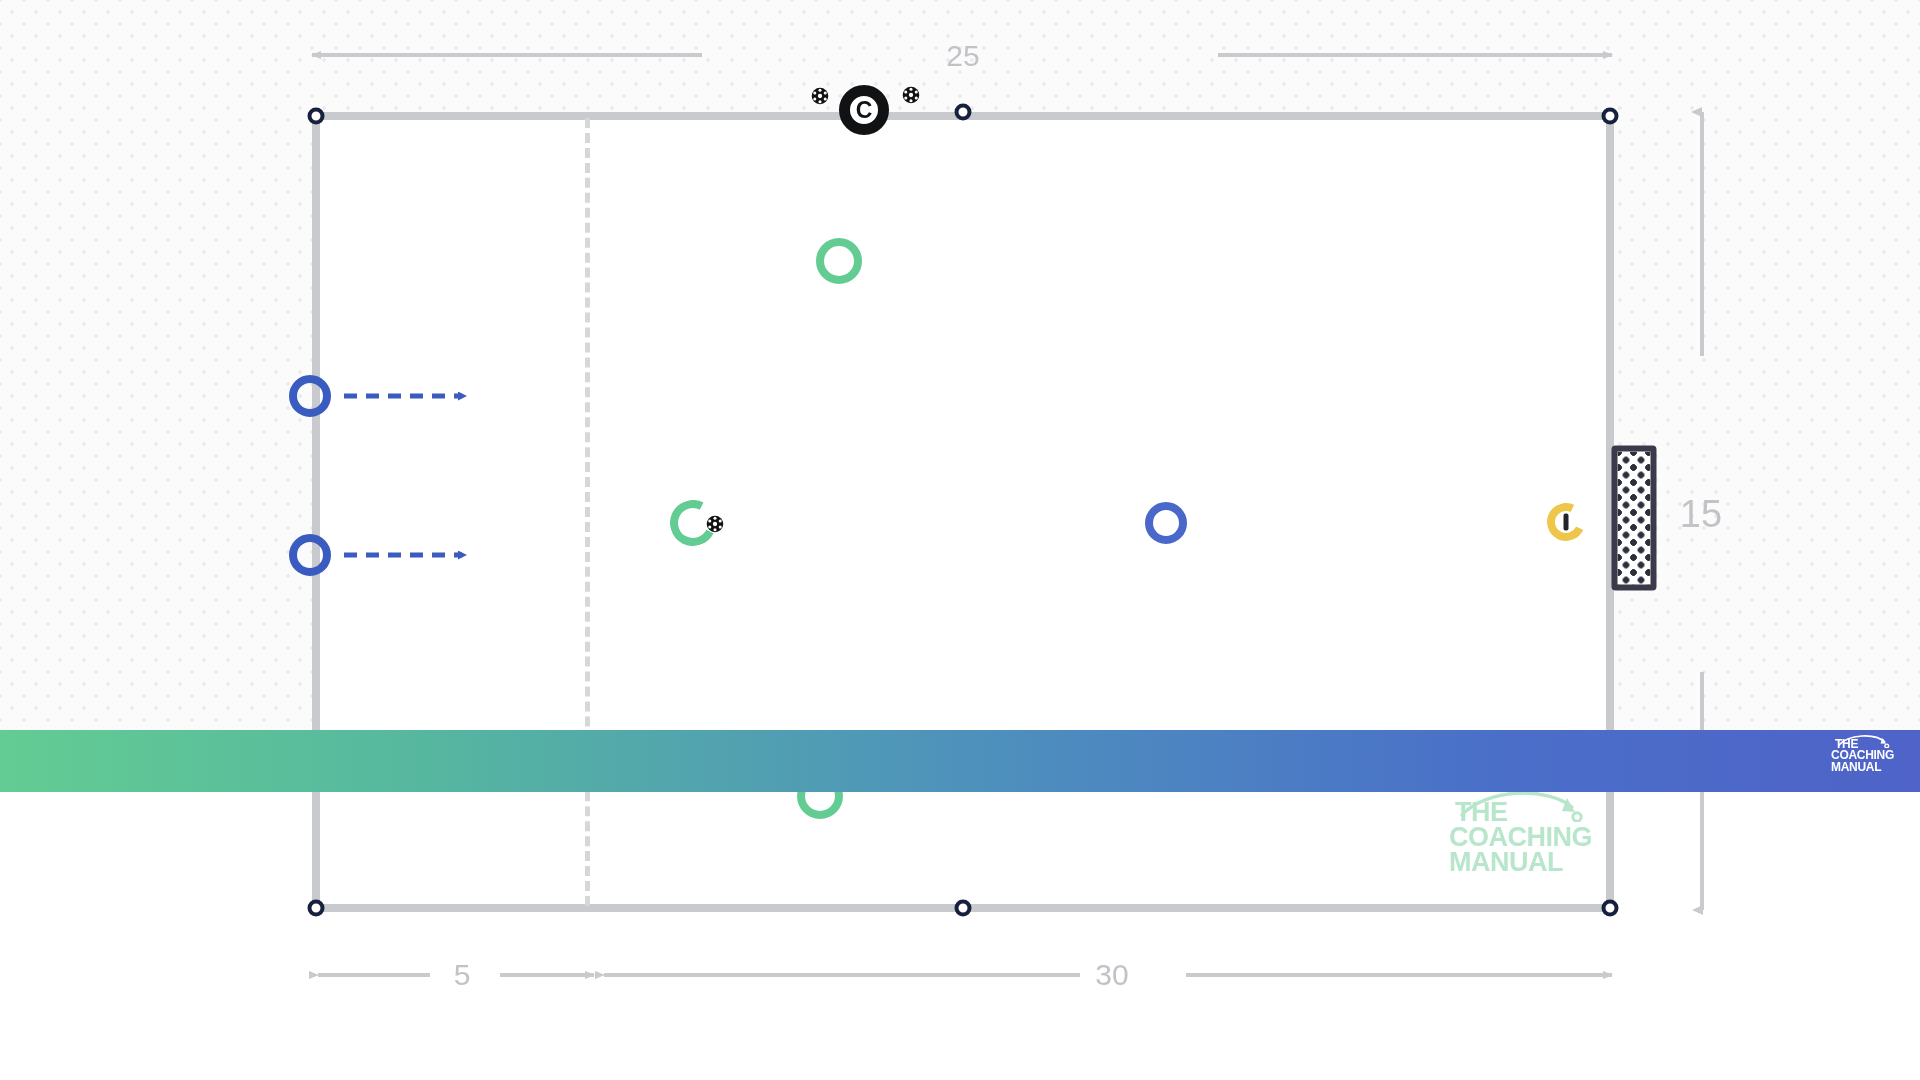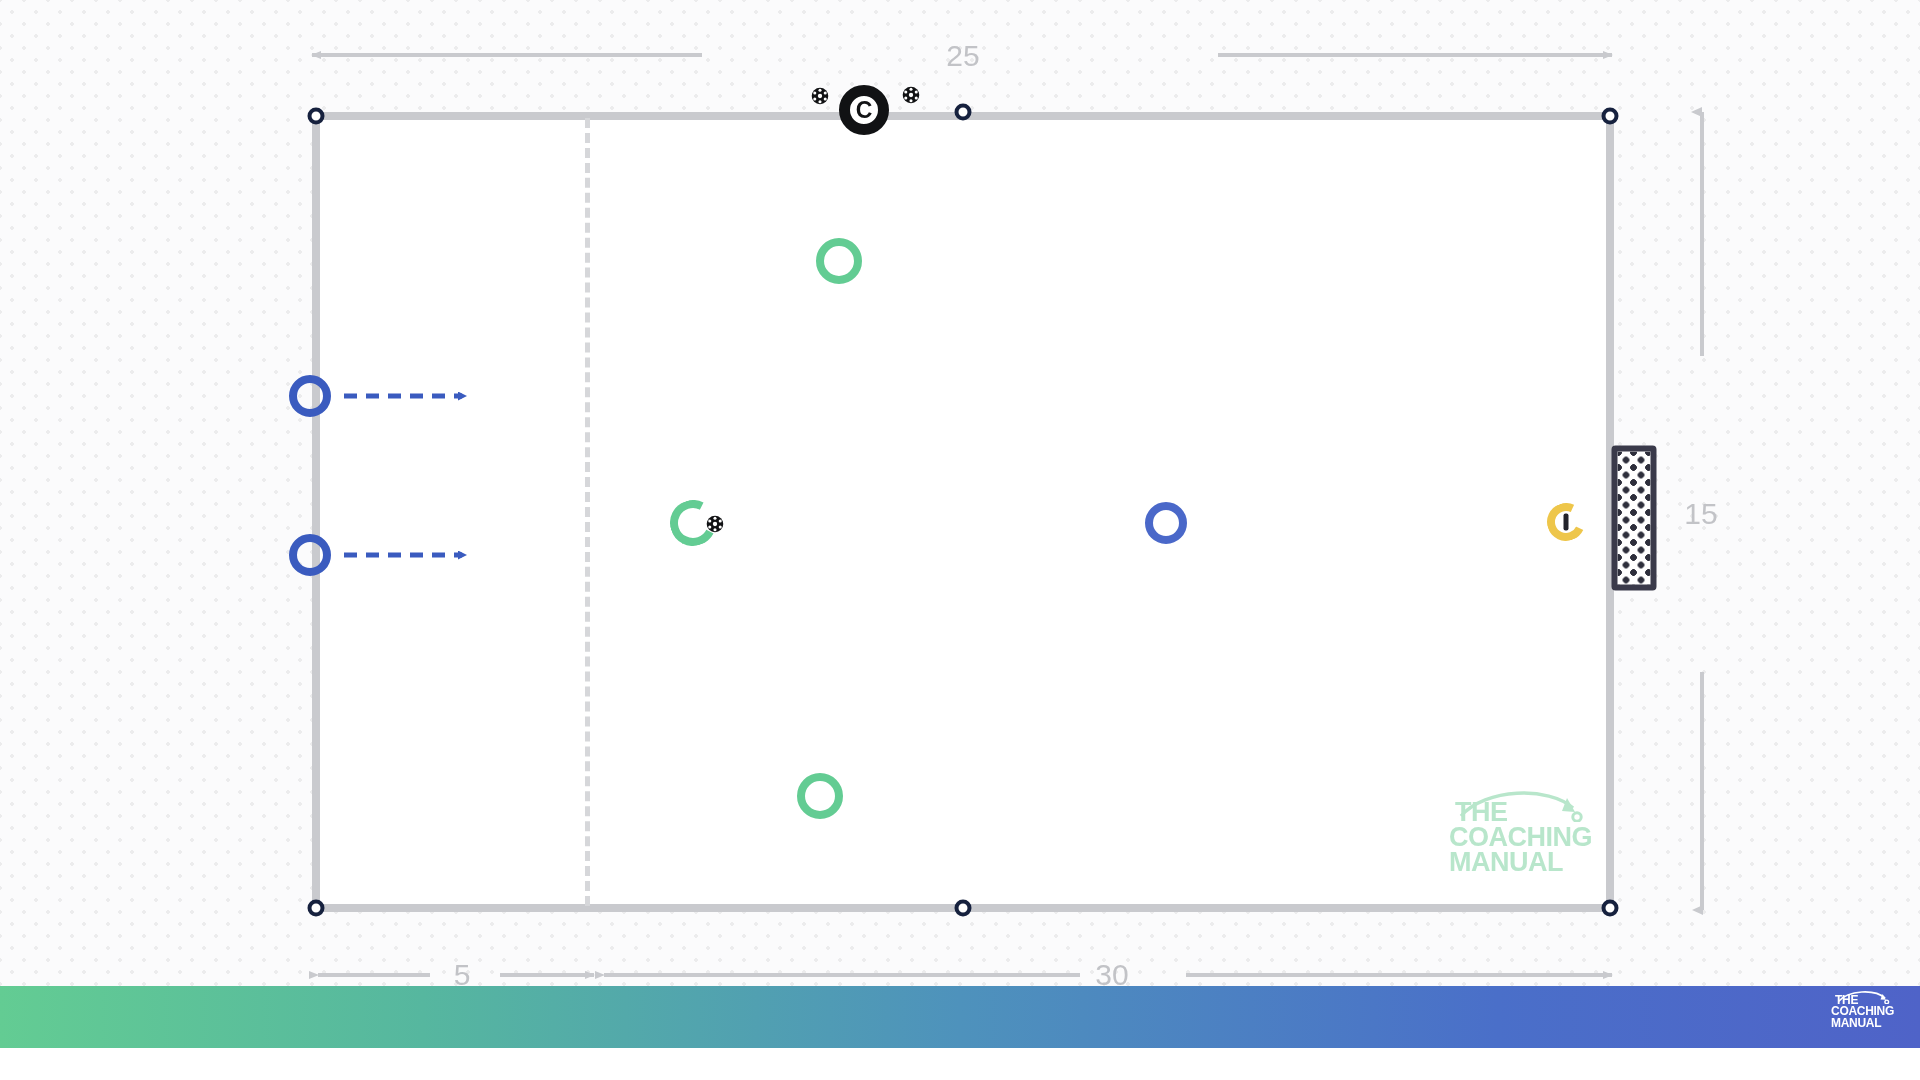--- a/index.html
+++ b/index.html
@@ -10,21 +10,21 @@
     width: 1920px;
     height: 1080px;
     overflow: hidden;
     font-family: "Liberation Sans", sans-serif;
     background: #ffffff;
   }
 
   #app {
     position: relative;
     width: 1920px;
-    height: 1048px;
+    height: 792px;
     background-color: #fbfbfc;
     background-image:
       radial-gradient(circle, #ececed 1.6px, transparent 1.7px),
       radial-gradient(circle, #ececed 1.6px, transparent 1.7px);
     background-size: 24px 24px, 24px 24px;
     background-position: 0 0, 12px 12px;
   }
 
   
   #pitch-area {
@@ -170,21 +170,21 @@
   
   .dim-label {
     position: absolute;
     color: #c2c3c7;
     font-family: "Liberation Sans", sans-serif;
     font-weight: 400;
     transform: translate(-50%, -50%);
     white-space: nowrap;
   }
   .dim-label.h { font-size: 30px; }
-  .dim-label.v { font-size: 30px; }
+  .dim-label.v { font-size: 38px; }
 
   .dim-svg { position: absolute; left: 0; top: 0; pointer-events: none; }
 
   
   .arrow-svg { position: absolute; left: 0; top: 0; }
   .wm-text {
     font-family: "Liberation Sans", sans-serif;
     font-weight: bold;
     color: #b8e6cb;
     line-height: 0.92;

